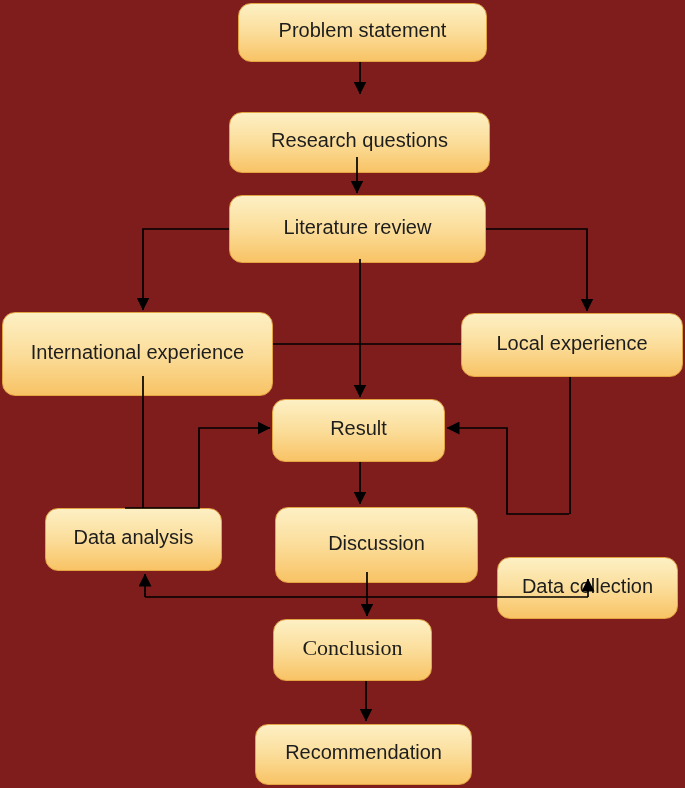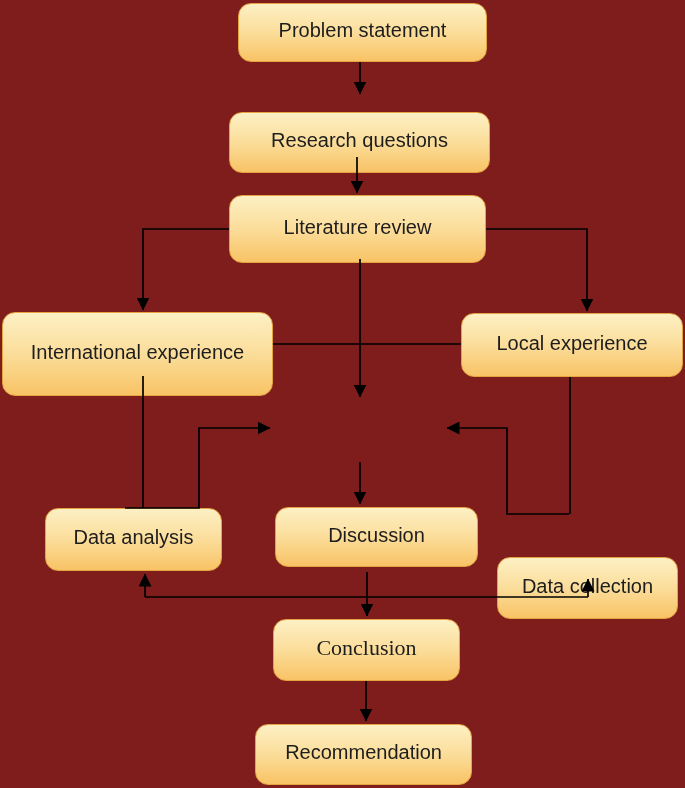--- a/index.html
+++ b/index.html
@@ -34,23 +34,23 @@
     font-family: "Liberation Serif", serif;
     font-size: 22px;
   }
   #node-problem_statement       { left: 238px; top: 3px;   width: 249px; height: 59px; }
   #node-research_questions      { left: 229px; top: 96px;  width: 261px; height: 61px; margin-top: 16px; }
   #node-literature_review       { left: 229px; top: 195px; width: 257px; height: 68px; }
   #node-international_experience{ left: 2px;   top: 312px; width: 271px; height: 84px; }
   #node-local_experience        { left: 461px; top: 313px; width: 222px; height: 64px; }
   #node-result                  { left: 272px; top: 399px; width: 173px; height: 63px; }
   #node-data_analysis           { left: 45px;  top: 508px; width: 177px; height: 63px; }
-  #node-discussion              { left: 275px; top: 507px; width: 203px; height: 60px; }
+  #node-discussion              { left: 275px; top: 507px; width: 203px; height: 76px; }
   #node-data_collection         { left: 497px; top: 514px; width: 181px; height: 62px; margin-top: 43px; }
-  #node-conclusion              { left: 273px; top: 619px; width: 187px; height: 62px; }
+  #node-conclusion              { left: 273px; top: 619px; width: 159px; height: 62px; }
   #node-recommendation          { left: 255px; top: 724px; width: 217px; height: 61px; }
 
   svg.connectors {
     position: absolute;
     left: 0;
     top: 0;
     width: 685px;
     height: 788px;
     z-index: 2;
     pointer-events: none;
@@ -73,20 +73,23 @@
     <span>Research questions</span>
   </div>
   <div class="node" id="node-literature_review">
     <span>Literature review</span>
   </div>
   <div class="node" id="node-international_experience">
     <span>International experience</span>
   </div>
   <div class="node" id="node-local_experience">
     <span>Local experience</span>
+  </div>
+  <div class="node" id="node-result">
+    <span>Result</span>
   </div>
   <div class="node" id="node-data_analysis">
     <span>Data analysis</span>
   </div>
   <div class="node" id="node-discussion">
     <span>Discussion</span>
   </div>
   <div class="node" id="node-data_collection">
     <span>Data collection</span>
   </div>

